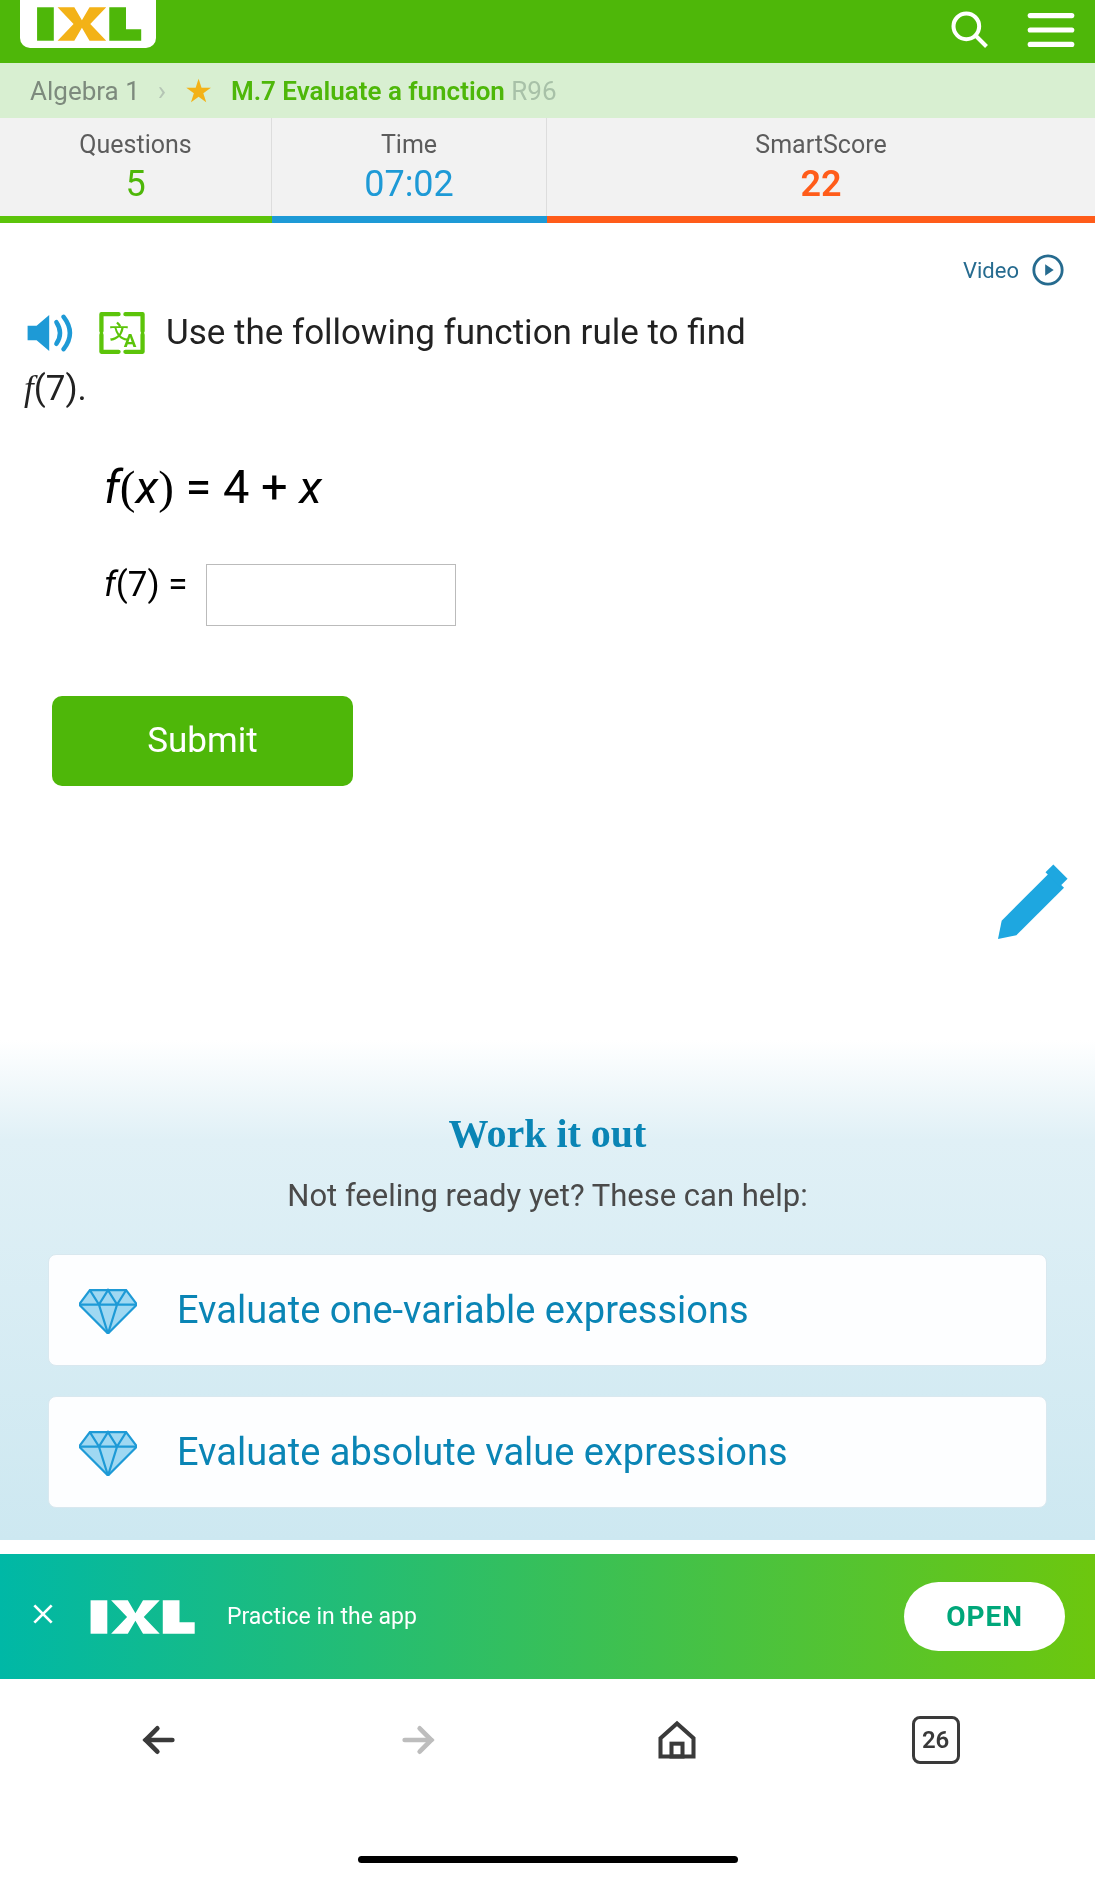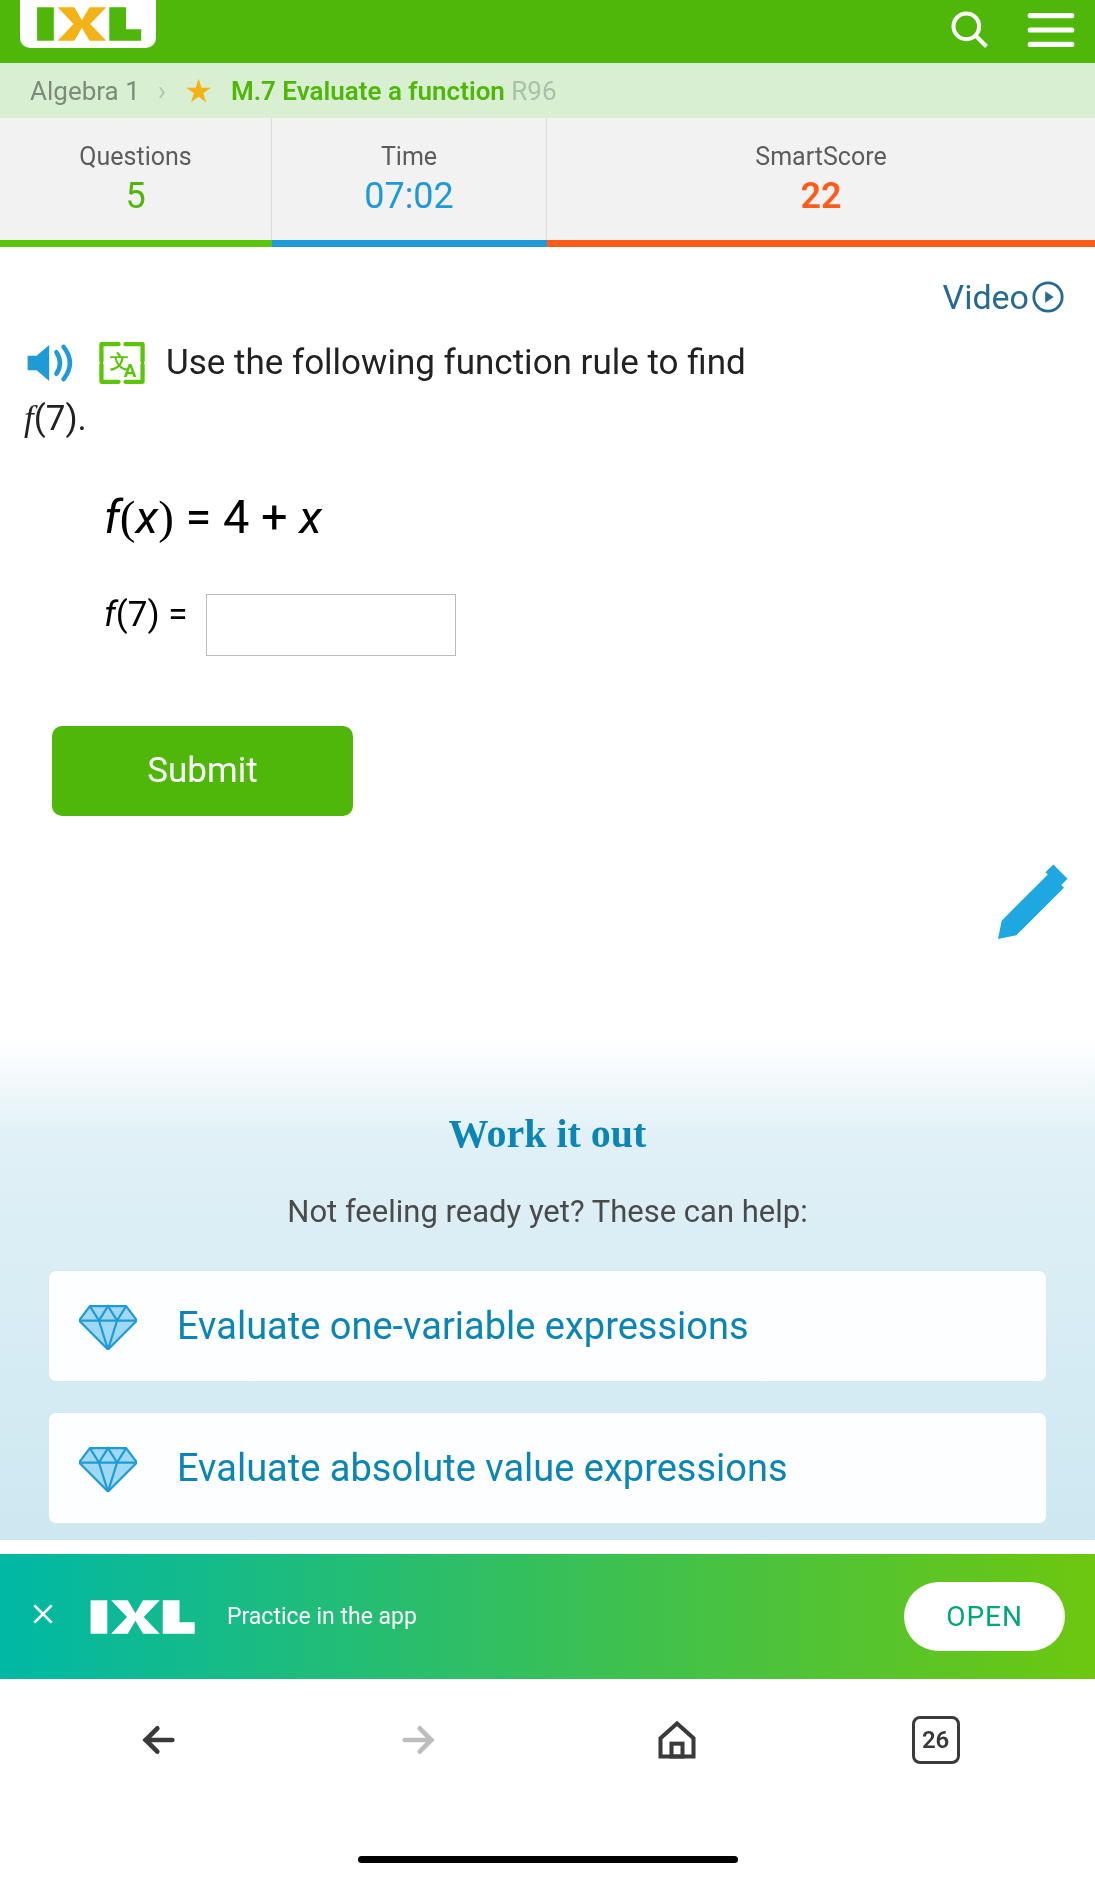--- a/index.html
+++ b/index.html
@@ -13,41 +13,41 @@
 
 
 .breadcrumb{height:55px;background:#d8efd1;display:flex;align-items:center;padding:0 30px;gap:18px;font-size:26px}
 .crumb-subject{color:#7d8a7d}
 .chevron{color:#b5c5b5;font-size:28px}
 .star{color:#f3b217;font-size:32px}
 .crumb-skill{color:#4eb709;font-weight:600}
 .crumb-code{color:#a8c1a8;}
 
 
-.stats{display:flex;height:122px;background:#f2f2f2}
+.stats{display:flex;height:98px;background:#f2f2f2}
 .stat{flex:1;border-right:1px solid #ddd;display:flex;flex-direction:column;align-items:center;justify-content:center;gap:4px}
 .stat:nth-child(1){flex:0 0 272px}
 .stat:nth-child(2){flex:0 0 275px}
 .stat:last-child{border-right:none}
 .stat-label{color:#5c5c5c;font-size:25px}
 .stat-val{font-size:36px;font-weight:400}
 .stat:nth-child(1) .stat-val{color:#4eb709}
 .stat:nth-child(2) .stat-val{color:#1e9ad6}
 .stat:nth-child(3) .stat-val{color:#ff5c1a;font-weight:600}
 
 
 .progress-row{display:flex;height:7px}
 .pr{height:7px}
 .pr1{width:272px;background:#5cc40a}
 .pr2{width:275px;background:#1e9ad6}
 .pr3{flex:1;background:#ff5c1a}
 
 
 .video-row{display:flex;justify-content:flex-end;padding:30px 30px 10px 0}
-.video-link{color:#266b8f;font-size:34px;display:flex;align-items:center;gap:2px}
+.video-link{color:#266b8f;font-size:22px;display:flex;align-items:center;gap:12px}
 
 
 .question{padding:10px 24px 0 24px}
 .q-line1{display:flex;align-items:center;gap:18px;flex-wrap:wrap}
 .speaker-btn,.translate-btn{display:inline-flex}
 .q-text{font-size:35px;color:#222;line-height:1.5}
 .q-text-below{font-size:35px;color:#222;margin-top:8px}
 .q-text-below i{font-style:italic;font-family:Georgia,serif}
 
 .formula{padding:50px 0 0 80px;font-size:47px;font-family:Georgia,"Times New Roman",serif}
@@ -57,31 +57,31 @@
 .answer-row i{font-style:italic}
 .answer-input{width:250px;height:62px;border:1px solid #bbb;font-size:30px;padding:0 10px}
 
 .submit-btn{margin:70px 0 0 28px;width:301px;height:90px;background:#4eb709;border:none;border-radius:10px;color:#fff;font-size:35px;font-weight:400;cursor:pointer}
 
 .pencil{position:absolute;right:20px;top:862px}
 
 
 .workout{position:absolute;left:0;right:0;top:1040px;padding-top:70px;background:linear-gradient(to bottom,rgba(230,244,250,0) 0%,#e0f0f6 20%,#cde8f1 100%);min-height:500px}
 .workout-title{text-align:center;color:#0a85b5;font-size:40px;font-family:Georgia,serif;font-weight:bold}
-.workout-sub{text-align:center;color:#4a4a4a;font-size:31px;margin-top:36px}
+.workout-sub{text-align:center;color:#4a4a4a;font-size:31px;margin-top:20px}
 .skill-cards{padding:40px 48px 0 48px;display:flex;flex-direction:column;gap:30px}
 .skill-card{background:#fdfeff;border:1px solid #d9e8ef;border-radius:8px;height:112px;display:flex;align-items:center;padding:0 30px;gap:40px}
 .skill-card-text{color:#0a85b5;font-size:38px}
 
 
 .app-banner{position:absolute;left:0;right:0;top:1554px;height:125px;background:linear-gradient(to right,#00b8a6,#6dc70e);display:flex;align-items:center;padding:0 30px;gap:28px}
 .close-x{color:rgba(255,255,255,0.9);font-size:30px}
 .banner-logo{height:38px}
 .banner-text{color:#fff;font-size:23px;flex:1}
-.open-btn{background:#fff;border:none;border-radius:35px;padding:18px 42px;color:#00a77a;font-weight:400;font-size:28px;letter-spacing:1px}
+.open-btn{background:#fff;border:none;border-radius:35px;padding:18px 42px;color:#00a77a;font-weight:700;font-size:28px;letter-spacing:1px}
 
 
 .browser-bar{position:absolute;left:0;right:0;top:1679px;height:120px;background:#fff;display:flex;align-items:center;justify-content:space-around;padding:0 30px;border-top:1px solid rgba(0,0,0,0)}
 .bb-btn{width:48px;height:48px;display:flex;align-items:center;justify-content:center}
 .tab-count{border:3.5px solid #3a3a3a;border-radius:8px;width:48px;height:48px;display:flex;align-items:center;justify-content:center;font-size:24px;font-weight:600;color:#3a3a3a}
 
 
 .home-ind{position:absolute;bottom:14px;left:50%;transform:translateX(-50%);width:380px;height:7px;background:#000;border-radius:5px}
 
 .diamond-icon{width:58px;height:48px}

